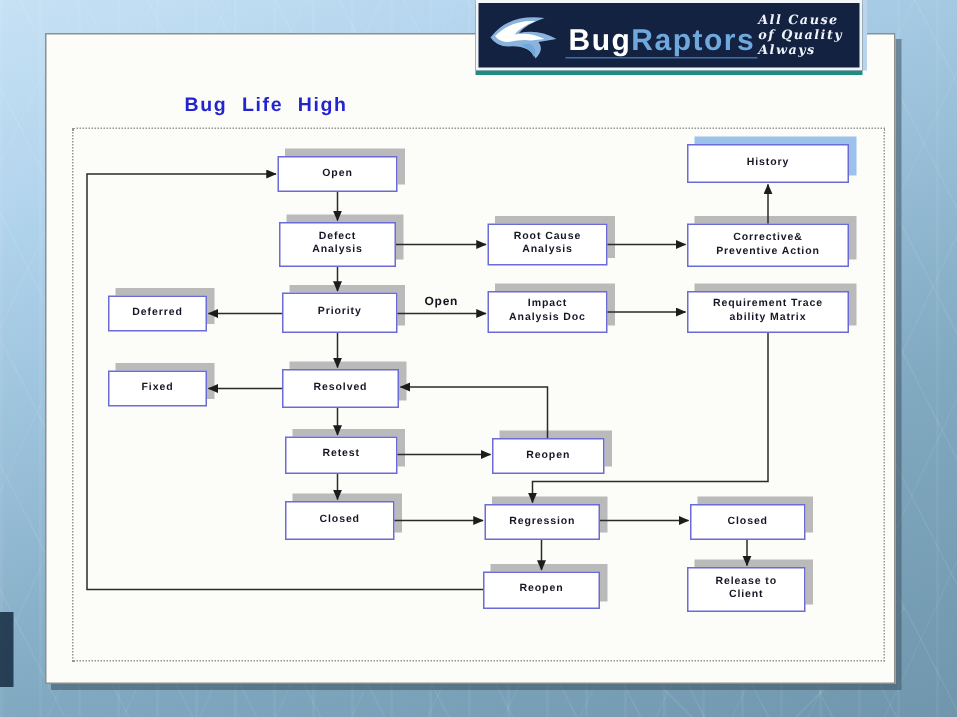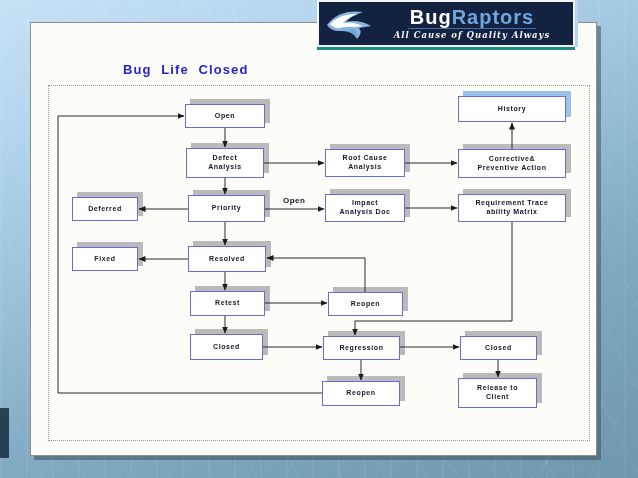--- a/index.html
+++ b/index.html
@@ -31,21 +31,21 @@
   }
 
   
   .logo{
     position:absolute;left:317px;top:0;width:258px;height:47px;
     background:#132240;border:2px solid #f2f6fa;box-sizing:border-box;
     box-shadow:0 3px 0 0 #1e8d80, 3px 0 0 0 #b9d4ec;
     display:flex;align-items:center;padding:2px 6px 2px 4px;
   }
   .logo-icon{flex:0 0 54px;height:38px;}
-  .logo-text{flex:1;display:flex;flex-direction:column;align-items:center;}
+  .logo-text{flex:1;display:flex;flex-direction:row;align-items:flex-end;}
   .brand{font-size:20px;font-weight:bold;letter-spacing:1px;line-height:20px;
          border-bottom:1px solid #3f6ea8;padding:0 2px 1px 2px;}
   .brand .b1{color:#ffffff;}
   .brand .b2{color:#6fa8dc;}
   .tagline{font-family:"DejaVu Serif", serif;font-style:italic;font-weight:bold;
            font-size:8.5px;color:#eef3f9;letter-spacing:1px;margin-top:1px;}
 
   
   .node{
     position:absolute;background:#ffffff;border:1.5px solid #6b6bd6;box-sizing:border-box;
@@ -63,21 +63,21 @@
 </style>
 </head>
 <body>
 
 <div class="bg-diamond" style="left:60px;top:300px;width:120px;height:120px;"></div>
 <div class="bg-diamond" style="left:420px;top:330px;width:150px;height:150px;"></div>
 <div class="navy-strip"></div>
 
 <div class="slide"></div>
 <div class="frame"></div>
-<div class="title">Bug Life Closed</div>
+<div class="title">Bug Life High</div>
 
 <div class="logo">
   <svg class="logo-icon" viewBox="0 0 54 38">
     <path d="M4 20 Q16 4 40 7 Q28 11 23 17 Q36 14 48 21 L36 23 Q40 28 34 34 Q30 25 16 26 Q8 26 4 20 Z" fill="#8ab4dd"></path>
     <path d="M7 19 Q18 8 34 9 Q24 13 20 18 Q30 16 40 21 L31 22 Q25 21 16 23 Q10 23 7 19 Z" fill="#ffffff"></path>
     <path d="M30 24 Q36 28 33 33 Q30 27 24 25 Z" fill="#6fa8dc"></path>
   </svg>
   <div class="logo-text">
     <div class="brand"><span class="b1">Bug</span><span class="b2">Raptors</span></div>
     <div class="tagline">All Cause of Quality Always</div>

